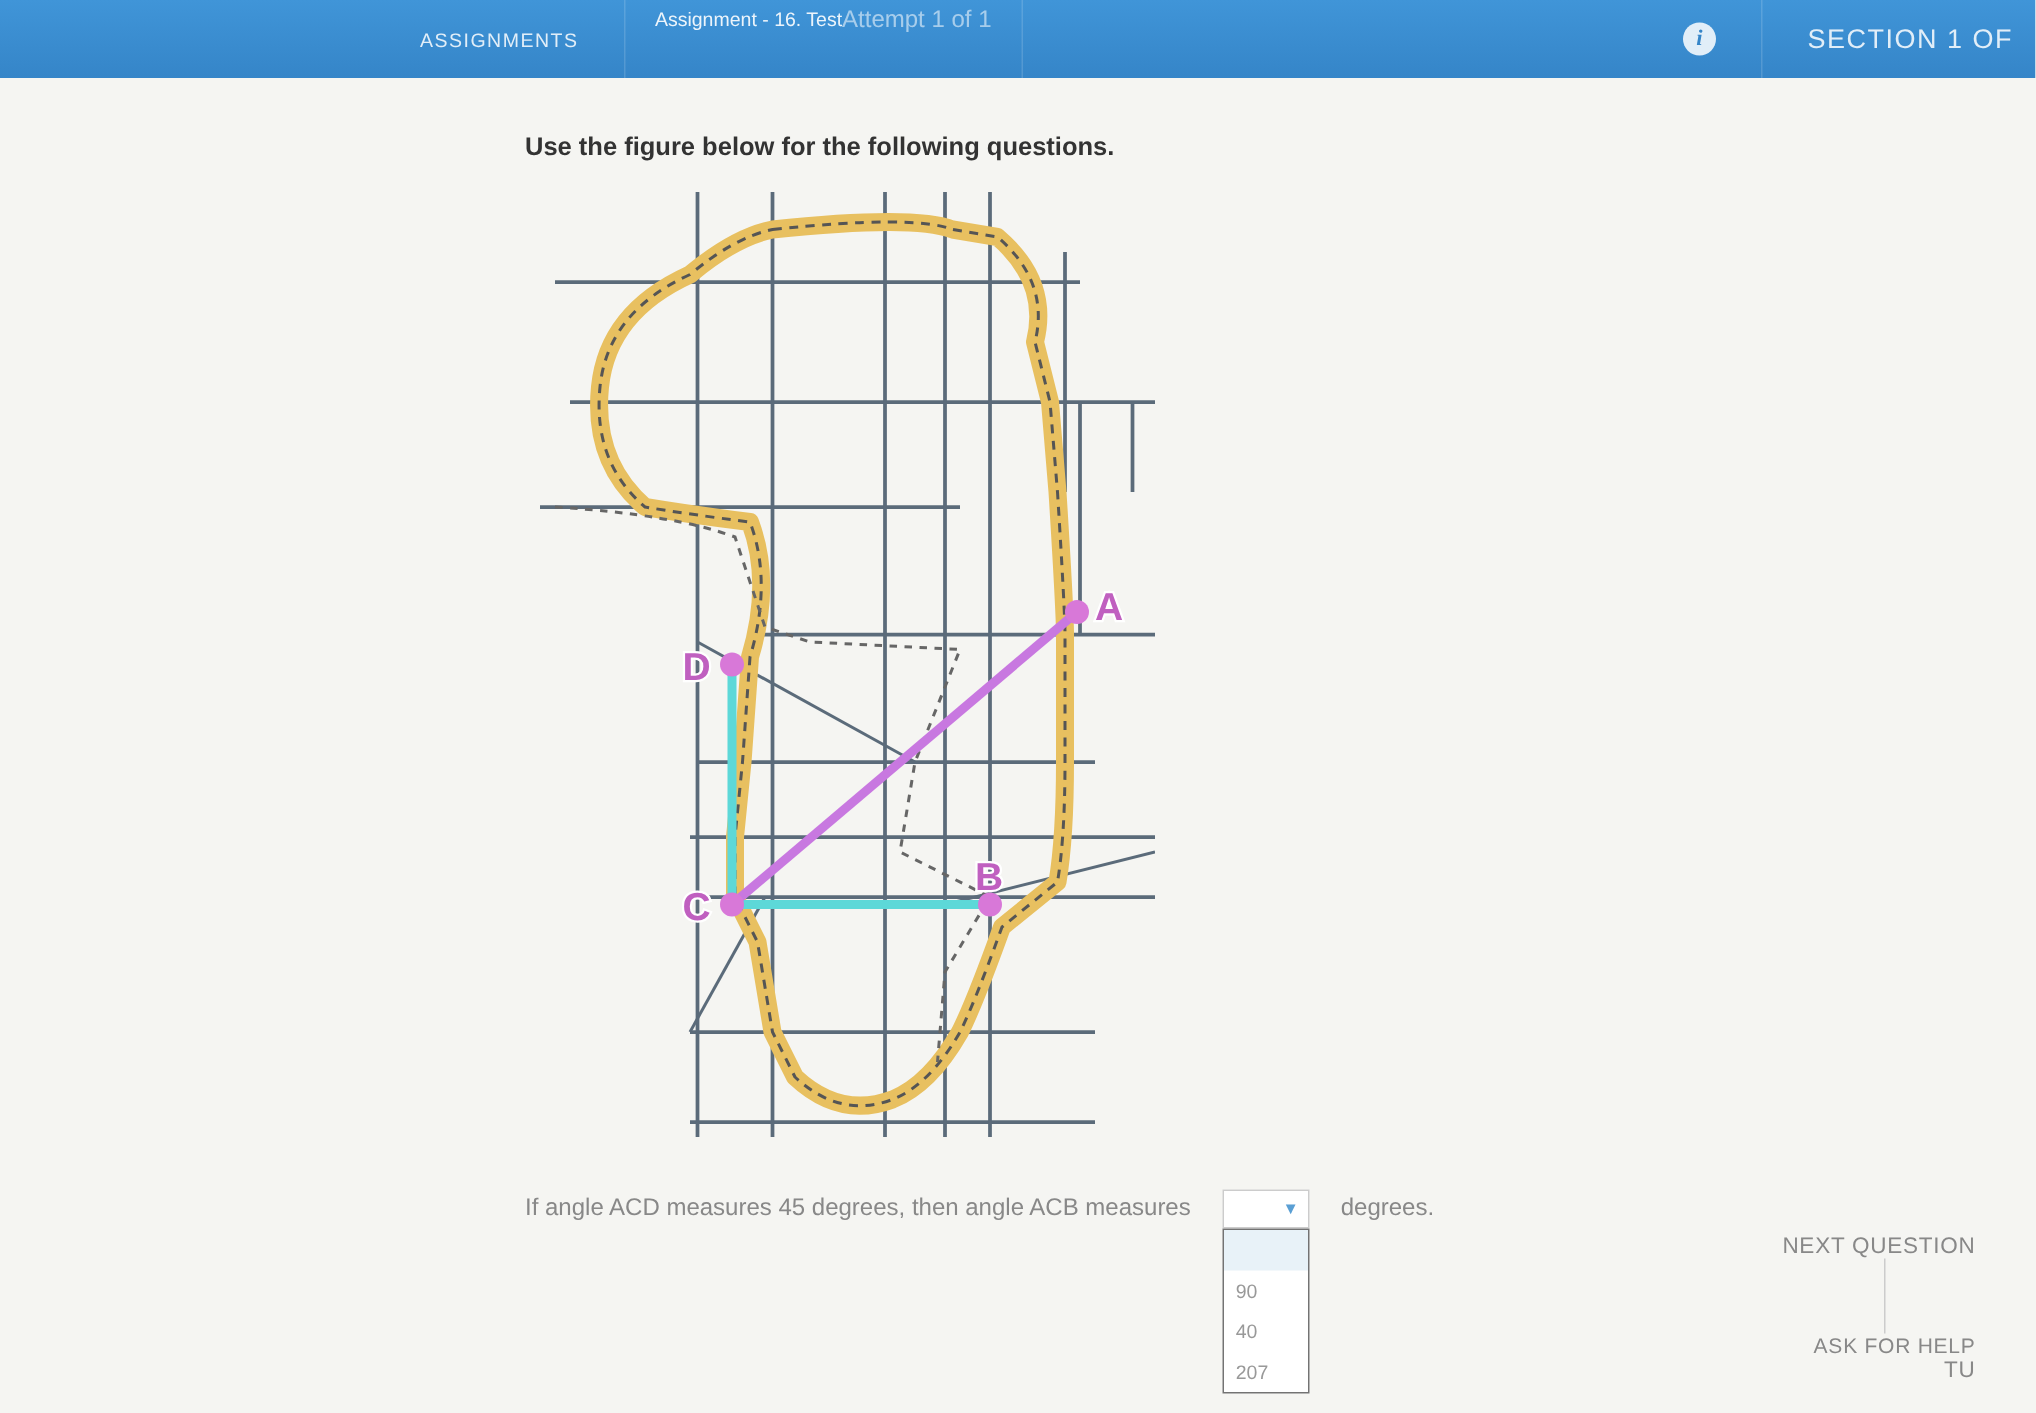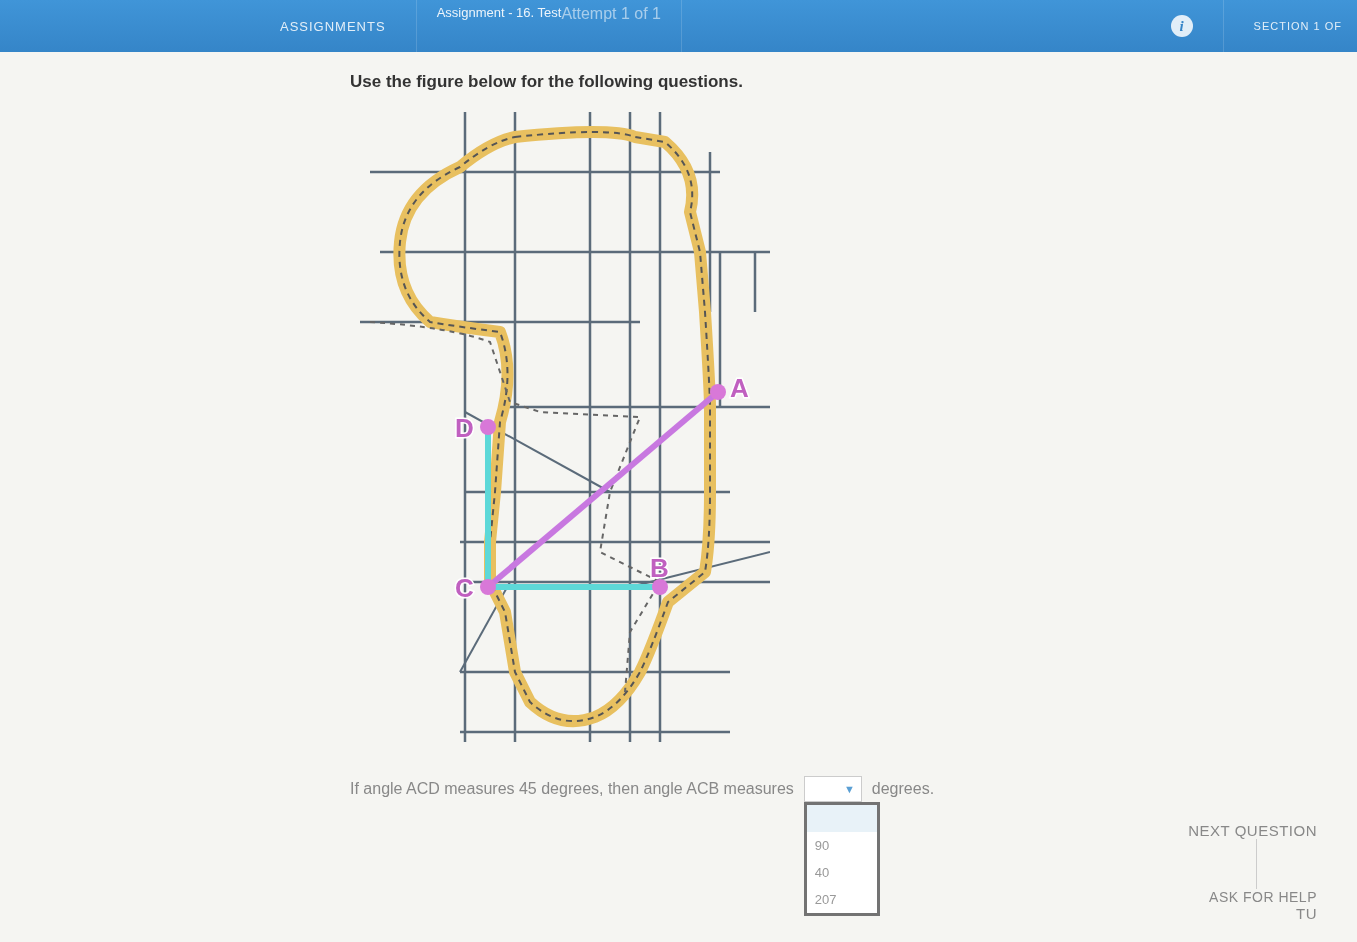--- a/index.html
+++ b/index.html
@@ -56,45 +56,45 @@
       justify-content: center;
       font-weight: bold;
       font-style: italic;
       font-family: serif;
       font-size: 15px;
       margin-right: 30px;
       cursor: pointer;
     }
     .section-label {
       padding: 0 15px 0 30px;
-      font-size: 11px;
+      font-size: 18px;
       letter-spacing: 1px;
       color: rgba(255,255,255,0.85);
       border-left: 1px solid rgba(255,255,255,0.15);
       height: 100%;
       display: flex;
       align-items: center;
     }
     .content {
-      padding: 20px 350px 0 350px;
+      padding: 36px 350px 0 350px;
     }
     .instruction {
       font-weight: bold;
       font-size: 17px;
       color: #333;
       margin-bottom: 20px;
     }
     .figure {
       margin-left: 10px;
     }
     .question-row {
       margin-top: 30px;
       display: flex;
       align-items: center;
-      gap: 10px;
+      gap: 21px;
       color: #888;
       font-size: 16px;
     }
     .dropdown-wrapper {
       position: relative;
     }
     .dropdown {
       width: 58px;
       height: 26px;
       border: 1px solid #ccc;
@@ -106,22 +106,22 @@
       cursor: pointer;
     }
     .chevron {
       color: #5a9fd4;
       font-size: 11px;
     }
     .dropdown-options {
       position: absolute;
       top: 26px;
       left: 0;
-      width: 76px;
-      border: 3px solid #737373;
+      width: 58px;
+      border: 1px solid #737373;
       background: white;
       z-index: 10;
     }
     .dropdown-option {
       padding: 6px 8px;
       font-size: 13px;
       color: #999;
       cursor: pointer;
     }
     .dropdown-option.highlighted {

